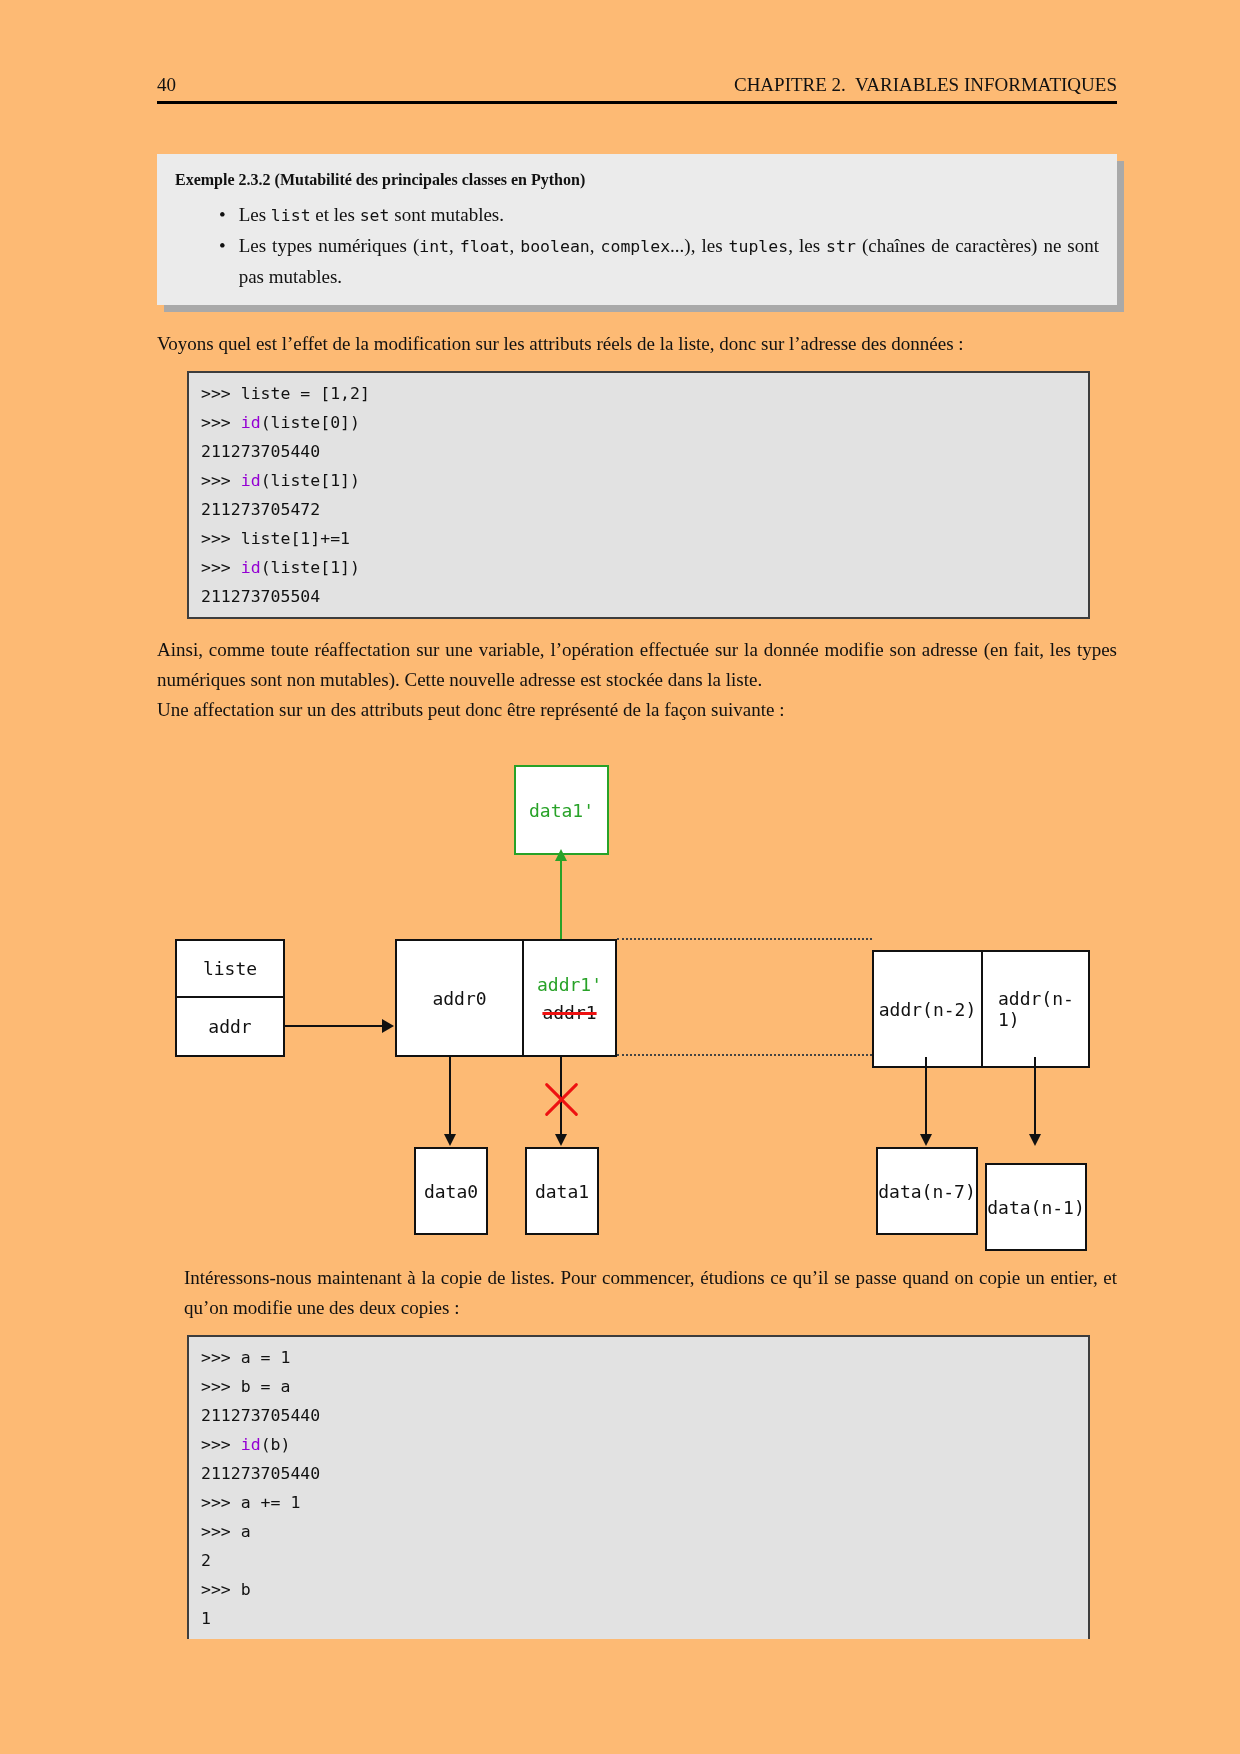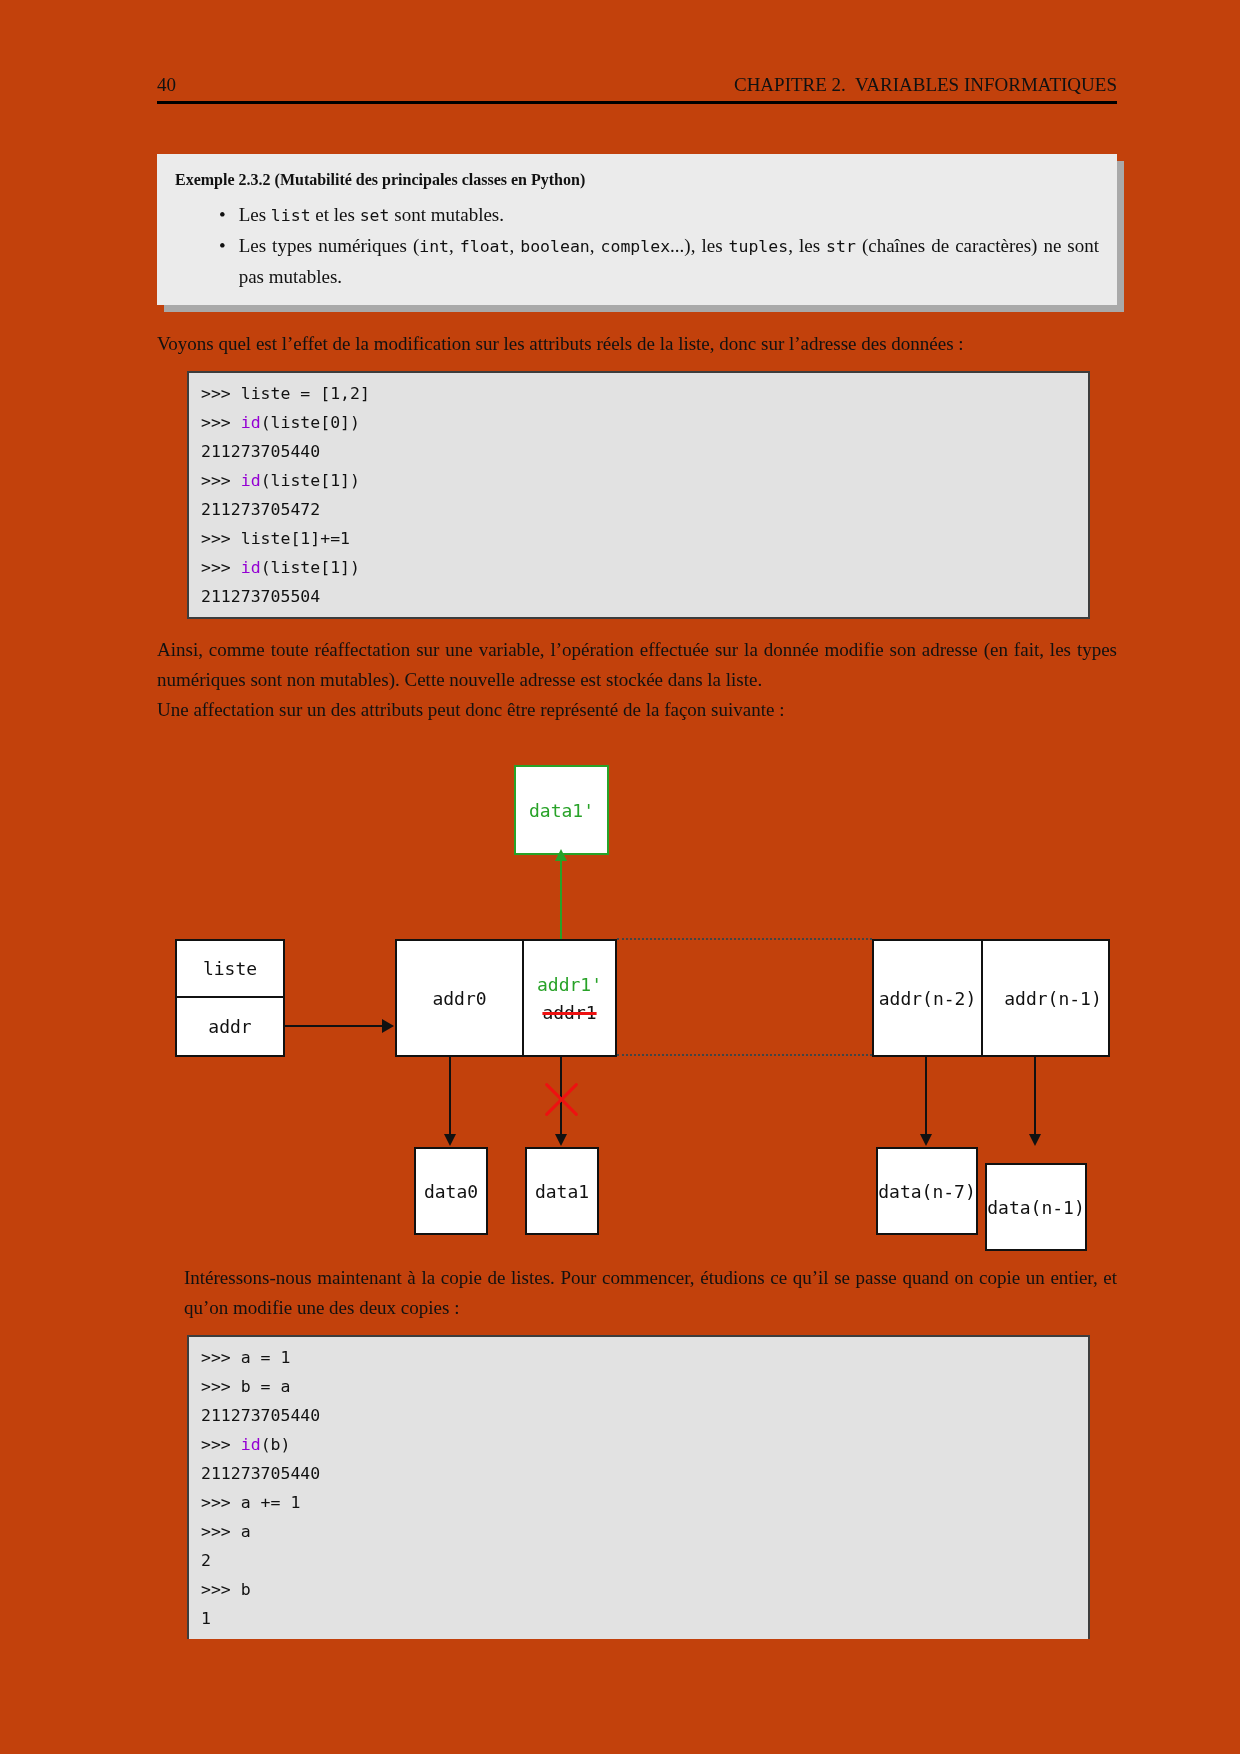--- a/index.html
+++ b/index.html
@@ -1,18 +1,18 @@
 <!DOCTYPE html>
 <html><head>
 <meta charset="utf-8">
 <style>
   html,body{margin:0;padding:0;background:#ffffff;}
   .page{
     position:relative; width:1240px; height:1754px; box-sizing:border-box;
-    background:#c2410c; padding:74px 123px 0 157px; overflow:hidden;
+    background:#fdba74; padding:74px 123px 0 157px; overflow:hidden;
     font-family:"Liberation Serif", serif; color:#111;
   }
   
   .pagehead{
     display:flex; justify-content:space-between; align-items:baseline;
     border-bottom:3px solid #000; padding-bottom:5px; font-size:19px;
   }
   .pagehead .chap{white-space:pre;}
   
   .exbox{
@@ -137,21 +137,21 @@
         <span class="vstack">
           <span class="green">addr1'</span>
           <span class="strike">addr1</span>
         </span>
       </div>
     </div>
 
     <div class="dotline" style="left:460px;top:189px;width:255px;"></div>
     <div class="dotline" style="left:460px;top:305px;width:255px;"></div>
 
-    <div class="dbox rowcells" style="left:715px;top:190px;width:238px;height:118px;gap:15px;">
+    <div class="dbox rowcells" style="left:715px;top:201px;width:218px;height:118px;gap:15px;">
       <div class="hcell first" style="width:109px;">
         <span>addr(n-2)</span>
       </div>
       <div class="hcell" style="flex:1;">
         <span>addr(n-1)</span>
       </div>
     </div>
 
     <div class="line" style="left:292px;top:308px;width:2px;height:78px;"></div>
     <div class="ah ah-down" style="left:287px;top:385px;"></div>

